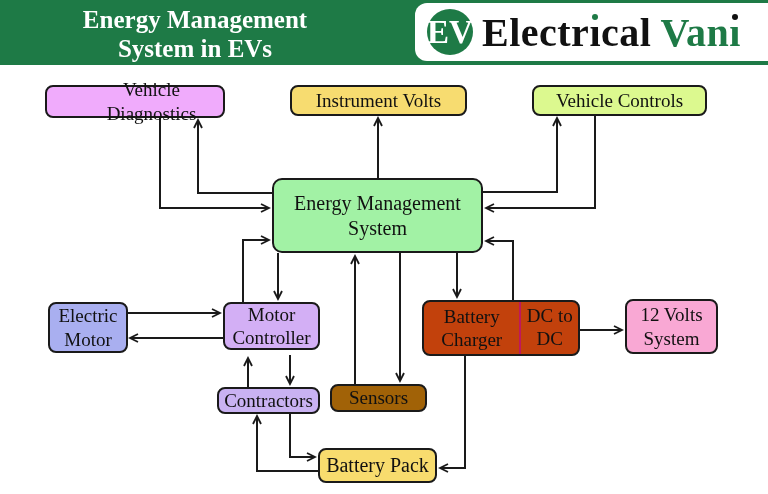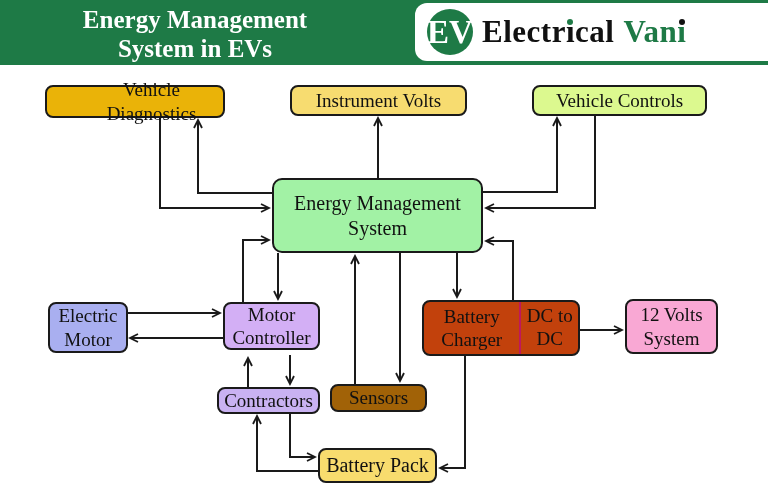--- a/index.html
+++ b/index.html
@@ -8,21 +8,21 @@
 
   
   #header{position:absolute;left:0;top:0;width:768px;height:65px;z-index:3;}
   #title{position:absolute;left:30px;top:5px;width:330px;text-align:center;
          color:#ffffff;font-weight:bold;font-size:25px;line-height:1.16;}
   #logo-panel{position:absolute;left:415px;top:3px;width:353px;height:58px;background:#ffffff;
               border-radius:12px 0 0 12px;display:flex;align-items:center;z-index:4;}
   #ev-badge{width:46px;height:46px;border-radius:50%;margin-left:12px;
             display:flex;align-items:center;justify-content:center;
             color:#ffffff;font-weight:bold;font-size:33px;}
-  #brand{margin-left:9px;font-size:31px;font-weight:bold;white-space:nowrap;letter-spacing:0.5px;}
+  #brand{margin-left:9px;font-size:40px;font-weight:bold;white-space:nowrap;letter-spacing:0.5px;}
   .brand-black{color:#111111;}
   .brand-green{}
   .idot{position:relative;display:inline-block;}
   .idot::after{content:"";position:absolute;left:50%;transform:translateX(-50%);
                top:5px;width:6px;height:6px;border-radius:50%;}
   .idot-green::after{background:#1e7a46;}
   .idot-black::after{background:#111111;}
   .brand-sp{display:inline-block;width:9px;}
 
   
@@ -72,21 +72,21 @@
       <path d="M223,338 L130,338" marker-end="url(#arw)"></path>
       <path d="M290,355 L290,384" marker-end="url(#arw)"></path>
       <path d="M248,387 L248,358" marker-end="url(#arw)"></path>
       <path d="M290,413 L290,457 L315,457" marker-end="url(#arw)"></path>
       <path d="M318,471 L257,471 L257,416" marker-end="url(#arw)"></path>
       <path d="M465,355 L465,468 L440,468" marker-end="url(#arw)"></path>
       <path d="M580,330 L622,330" marker-end="url(#arw)"></path>
     </g>
   </svg>
 
-  <div class="node" id="node-vd" style="background: #eab308; padding-left: 38px;">
+  <div class="node" id="node-vd" style="background: #f0abfc; padding-left: 38px;">
     <span>Vehicle Diagnostics</span>
   </div>
 
   <div class="node" id="node-ip" style="background: rgb(247, 220, 112);">
     <span>Instrument Volts</span>
   </div>
 
   <div class="node" id="node-vc" style="background: rgb(220, 249, 143);">
     <span>Vehicle Controls</span>
   </div>

